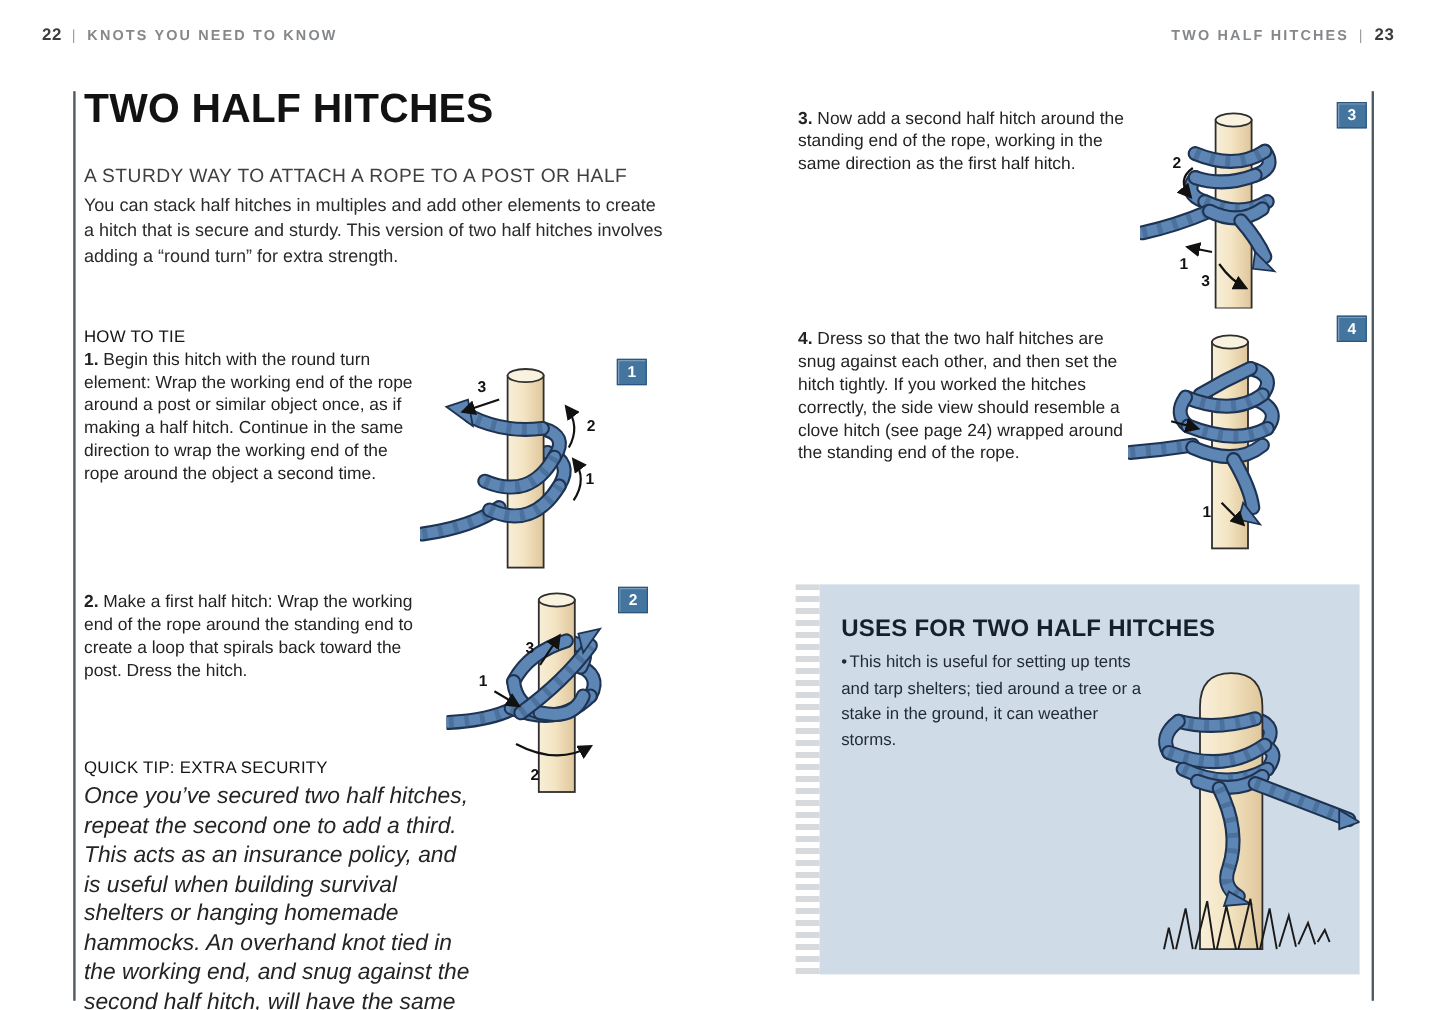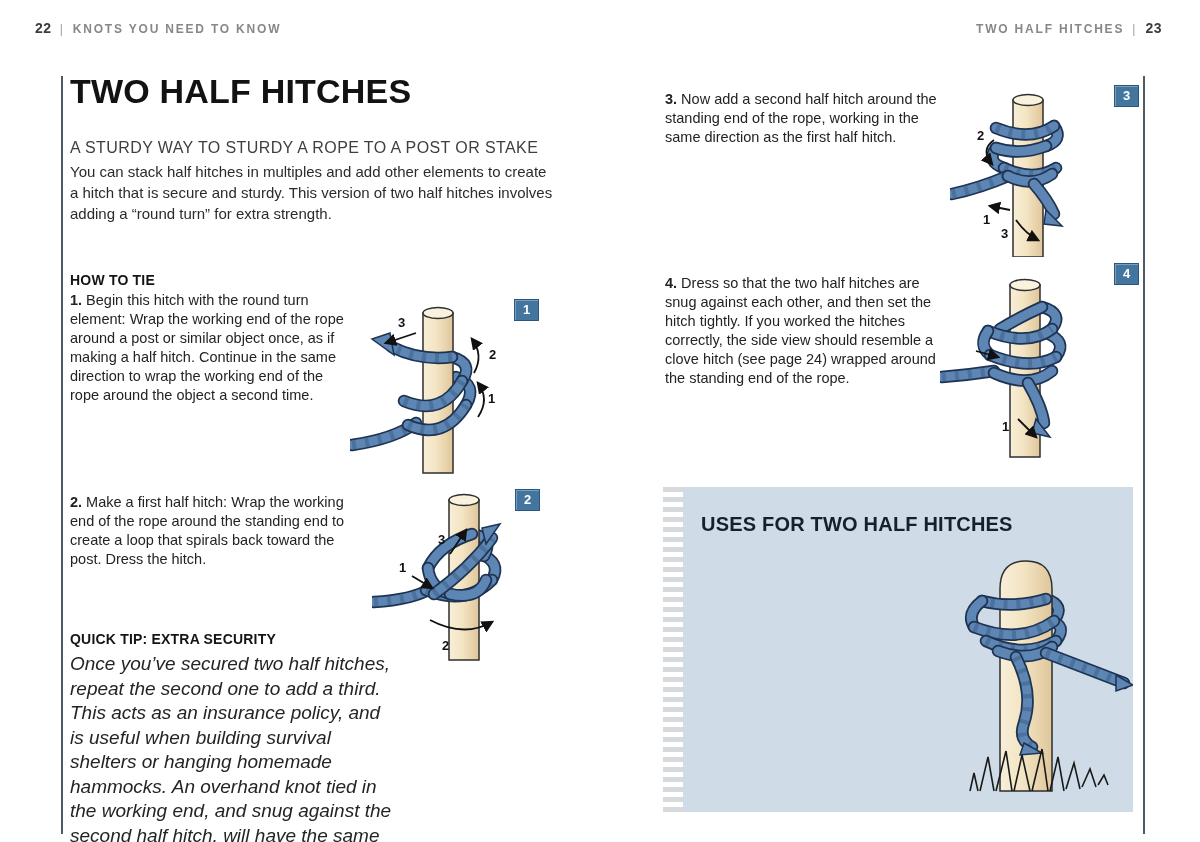--- a/index.html
+++ b/index.html
@@ -18,21 +18,21 @@
   
   .running-head{font-size:12px;font-weight:bold;letter-spacing:1.8px;color:#85888b;white-space:nowrap;}
   .running-head .pagenum{color:#3b3c3e;font-size:14px;letter-spacing:.5px;}
   .running-head .divider{color:#9b9ea1;font-weight:normal;padding:0 3px;}
   
   .vrule{width:2px;background:var(--rule);}
   
   .page-title{font-size:34px;font-weight:800;letter-spacing:.2px;color:#121212;white-space:nowrap;}
   .page-subtitle{font-size:16px;font-weight:500;letter-spacing:.4px;color:#3e3f41;white-space:nowrap;}
   .intro{font-size:15px;line-height:21px;color:#2b2b2b;}
-  .sec-head{font-size:14px;font-weight:bold;color:#141414;letter-spacing:.2px;}
+  .sec-head{font-size:14px;font-weight:normal;color:#141414;letter-spacing:.2px;}
   .step{font-size:14.5px;line-height:19px;color:#232323;}
   .step b{margin-right:4px;}
   .tip-body{font-size:19px;line-height:24.5px;font-style:italic;color:#242424;}
   
   .uses-box{background:var(--box_bg);}
   .stripe-edge{background:repeating-linear-gradient(to bottom,#d7dadc 0 5px,#ffffff 5px 10px);}
   .box-head{font-size:20px;font-weight:bold;color:#16202b;letter-spacing:.2px;white-space:nowrap;}
   .box-bullet{font-size:14px;line-height:21.5px;color:#222b36;margin:0;}
   .box-bullet .glyph{margin-right:2px;}
   
@@ -76,21 +76,21 @@
 <div class="abs running-head" style="right:38px;top:20px">
   <span>TWO HALF HITCHES</span>
   <span class="divider">|</span>
   <span class="pagenum">23</span>
 </div>
 
 <div class="abs vrule" style="left:61px;top:76px;height:758px"></div>
 <div class="abs vrule" style="left:1143px;top:76px;height:758px"></div>
 
 <h1 class="abs page-title" style="left:70px;top:72px;margin:0">TWO HALF HITCHES</h1>
-<div class="abs page-subtitle" style="left:70px;top:139px">A STURDY WAY TO STURDY A ROPE TO A POST OR STAKE</div>
+<div class="abs page-subtitle" style="left:70px;top:139px">A STURDY WAY TO ATTACH A ROPE TO A POST OR HALF</div>
 <p class="abs intro" style="left:70px;top:161px;width:486px;margin:0">You can stack half hitches in multiples and add other elements to create a hitch that is secure and sturdy. This version of two half hitches involves adding a “round turn” for extra strength.</p>
 
 <div class="abs sec-head" style="left:70px;top:272px">HOW TO TIE</div>
 <p class="abs step" style="left:70px;top:291px;width:282px;margin:0">
   <b>1.</b><span>Begin this hitch with the round turn element: Wrap the working end of the rope around a post or similar object once, as if making a half hitch. Continue in the same direction to wrap the working end of the rope around the object a second time.</span>
 </p>
 <p class="abs step" style="left:70px;top:493px;width:282px;margin:0">
   <b>2.</b><span>Make a first half hitch: Wrap the working end of the rope around the standing end to create a loop that spirals back toward the post. Dress the hitch.</span>
 </p>
 
@@ -256,20 +256,23 @@
     <path class="arr" d="M36,86 L58,92"></path>
     <path class="arr" d="M78,154 L96,172"></path>
     <text class="lbl" x="62" y="166">1</text>
   </g>
 </svg>
 <div class="abs badge" style="left:1114px;top:263px">4</div>
 
 <div class="abs stripe-edge" style="left:663px;top:487px;width:20px;height:325px"></div>
 <div class="abs uses-box" style="left:683px;top:487px;width:450px;height:325px">
   <div class="abs box-head" style="left:18px;top:26px">USES FOR TWO HALF HITCHES</div>
+  <p class="abs box-bullet" style="left:18px;top:54px;width:262px">
+    <span class="glyph">•</span><span>This hitch is useful for setting up tents and tarp shelters; tied around a tree or a stake in the ground, it can weather storms.</span>
+  </p>
 </div>
 
 <svg class="abs" style="left:958px;top:545px" width="175" height="260" viewBox="0 0 175 260">
   <g>
     <path class="rope-o" d="M96,76 Q108,60 88,54"></path>
       <path class="rope-f" d="M96,76 Q108,60 88,54"></path>
     <path class="rope-o" d="M98,96 Q110,80 92,76"></path>
       <path class="rope-f" d="M98,96 Q110,80 92,76"></path>
   </g>
   <g>

